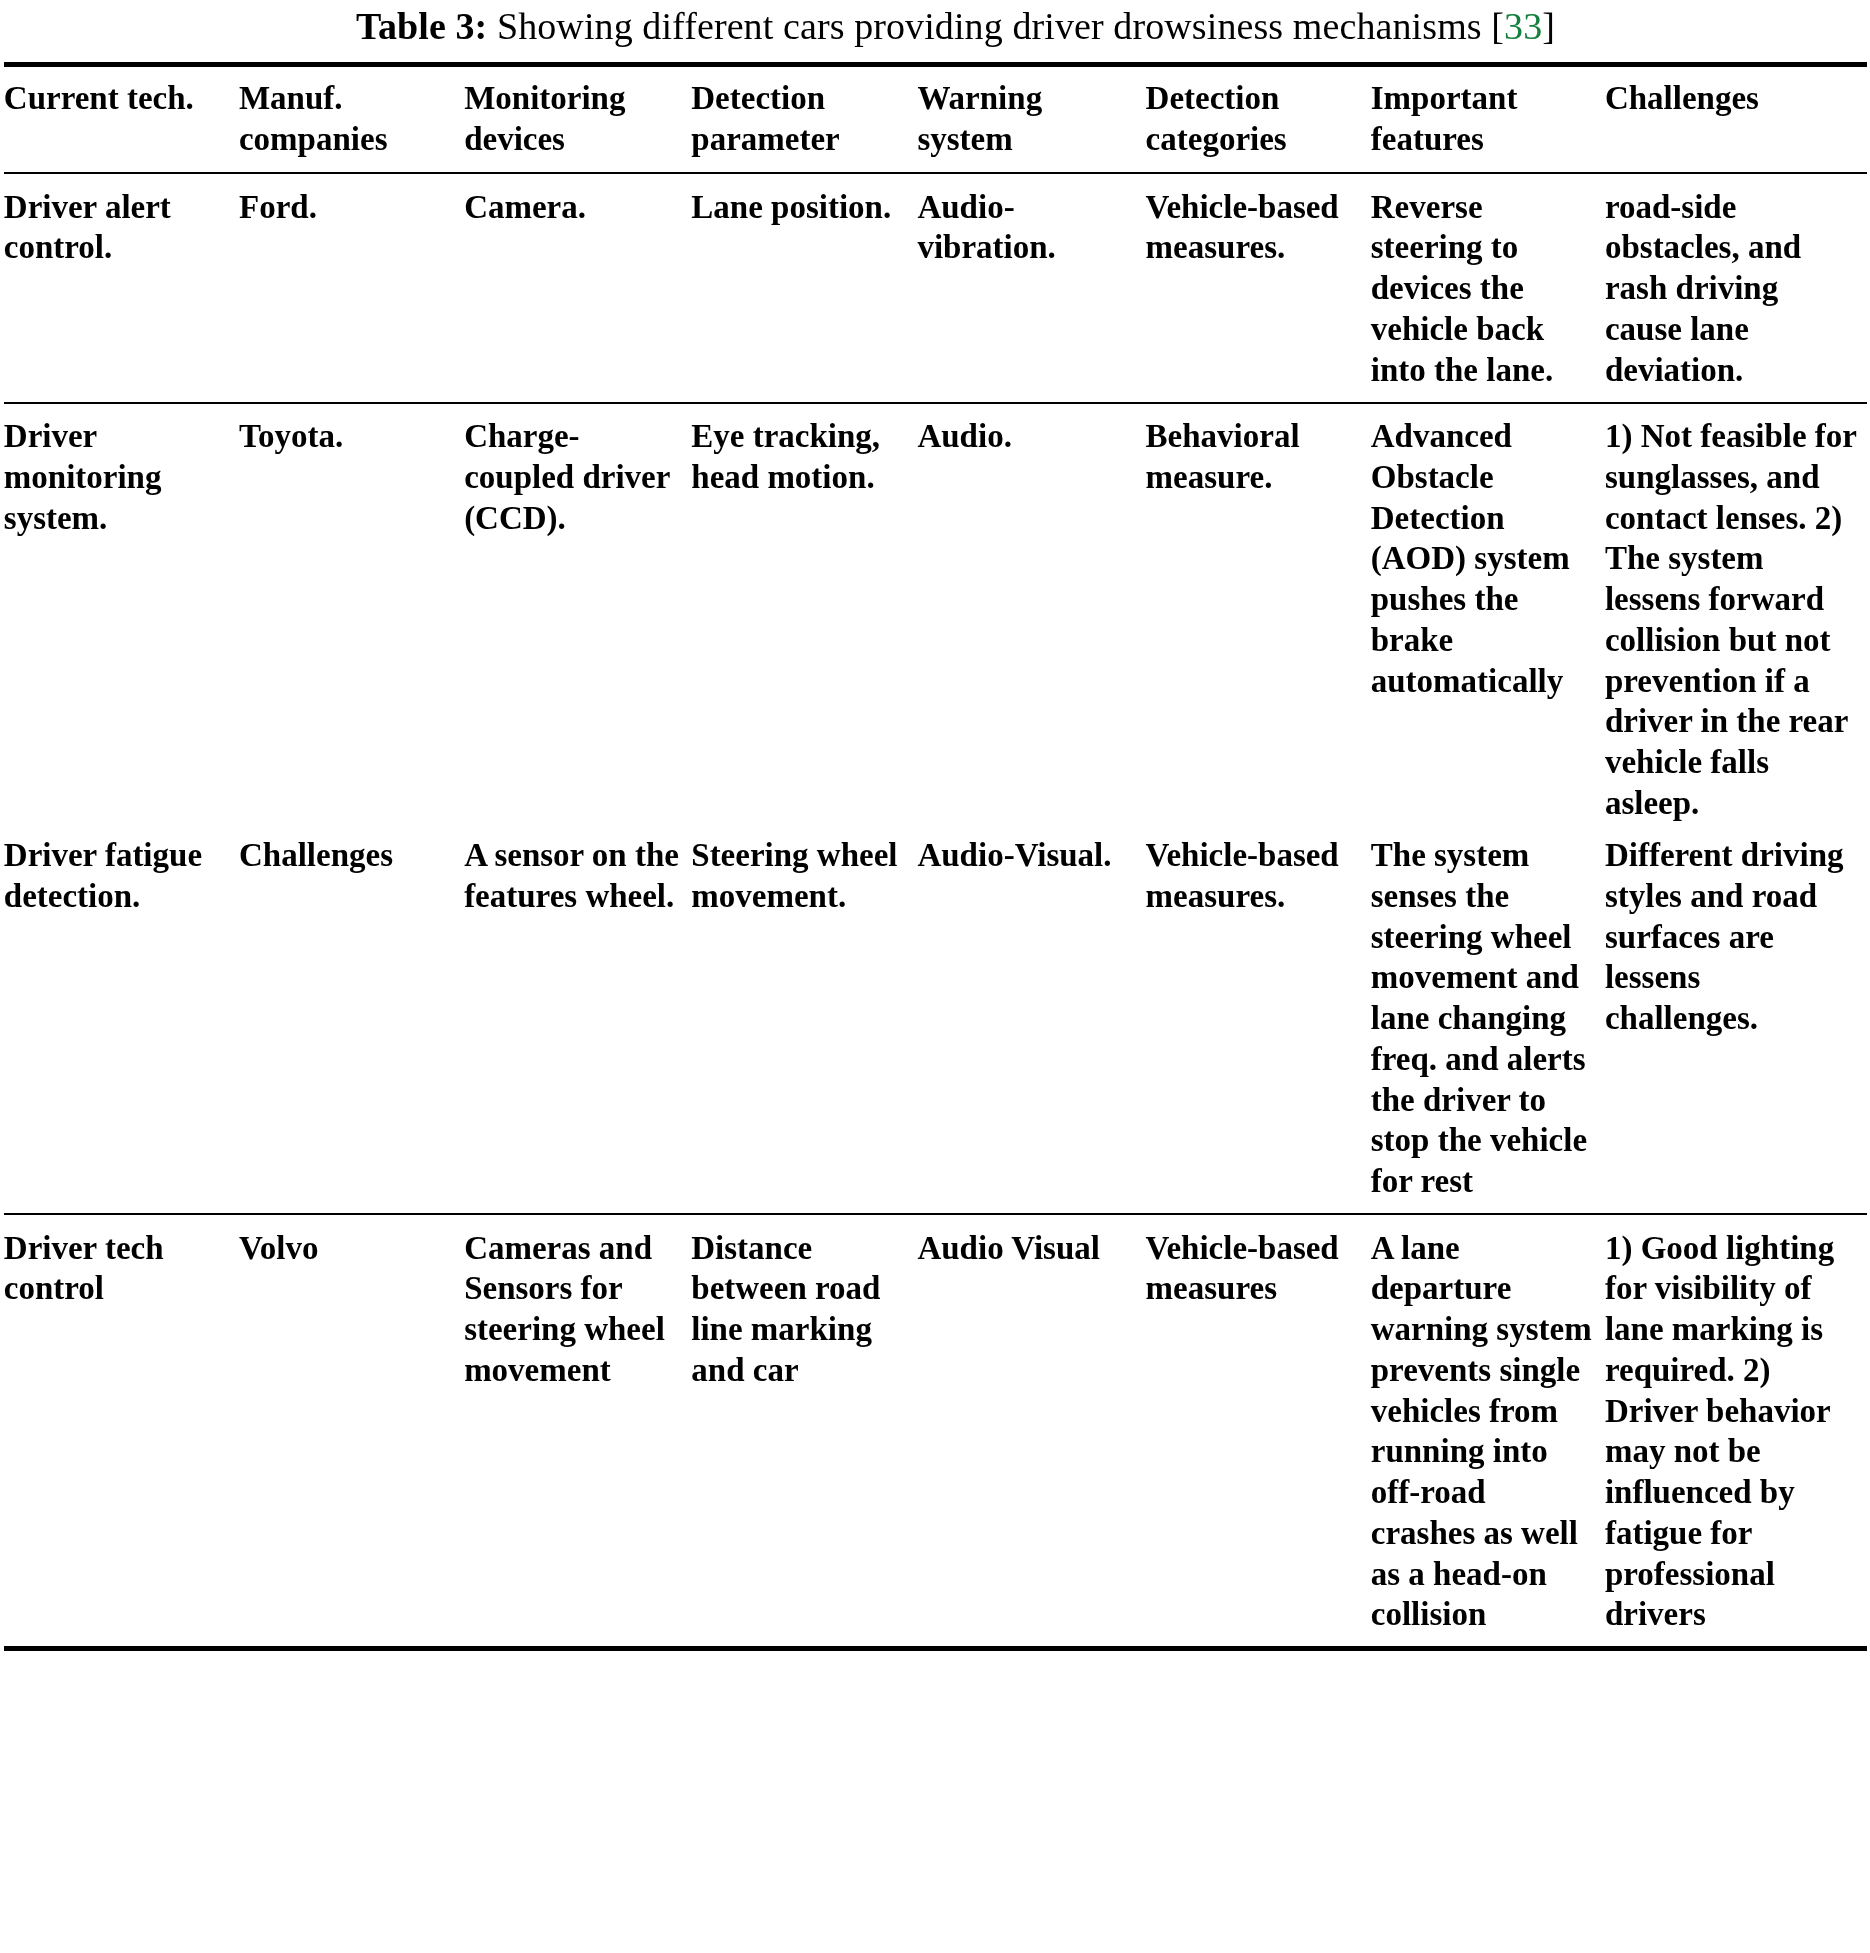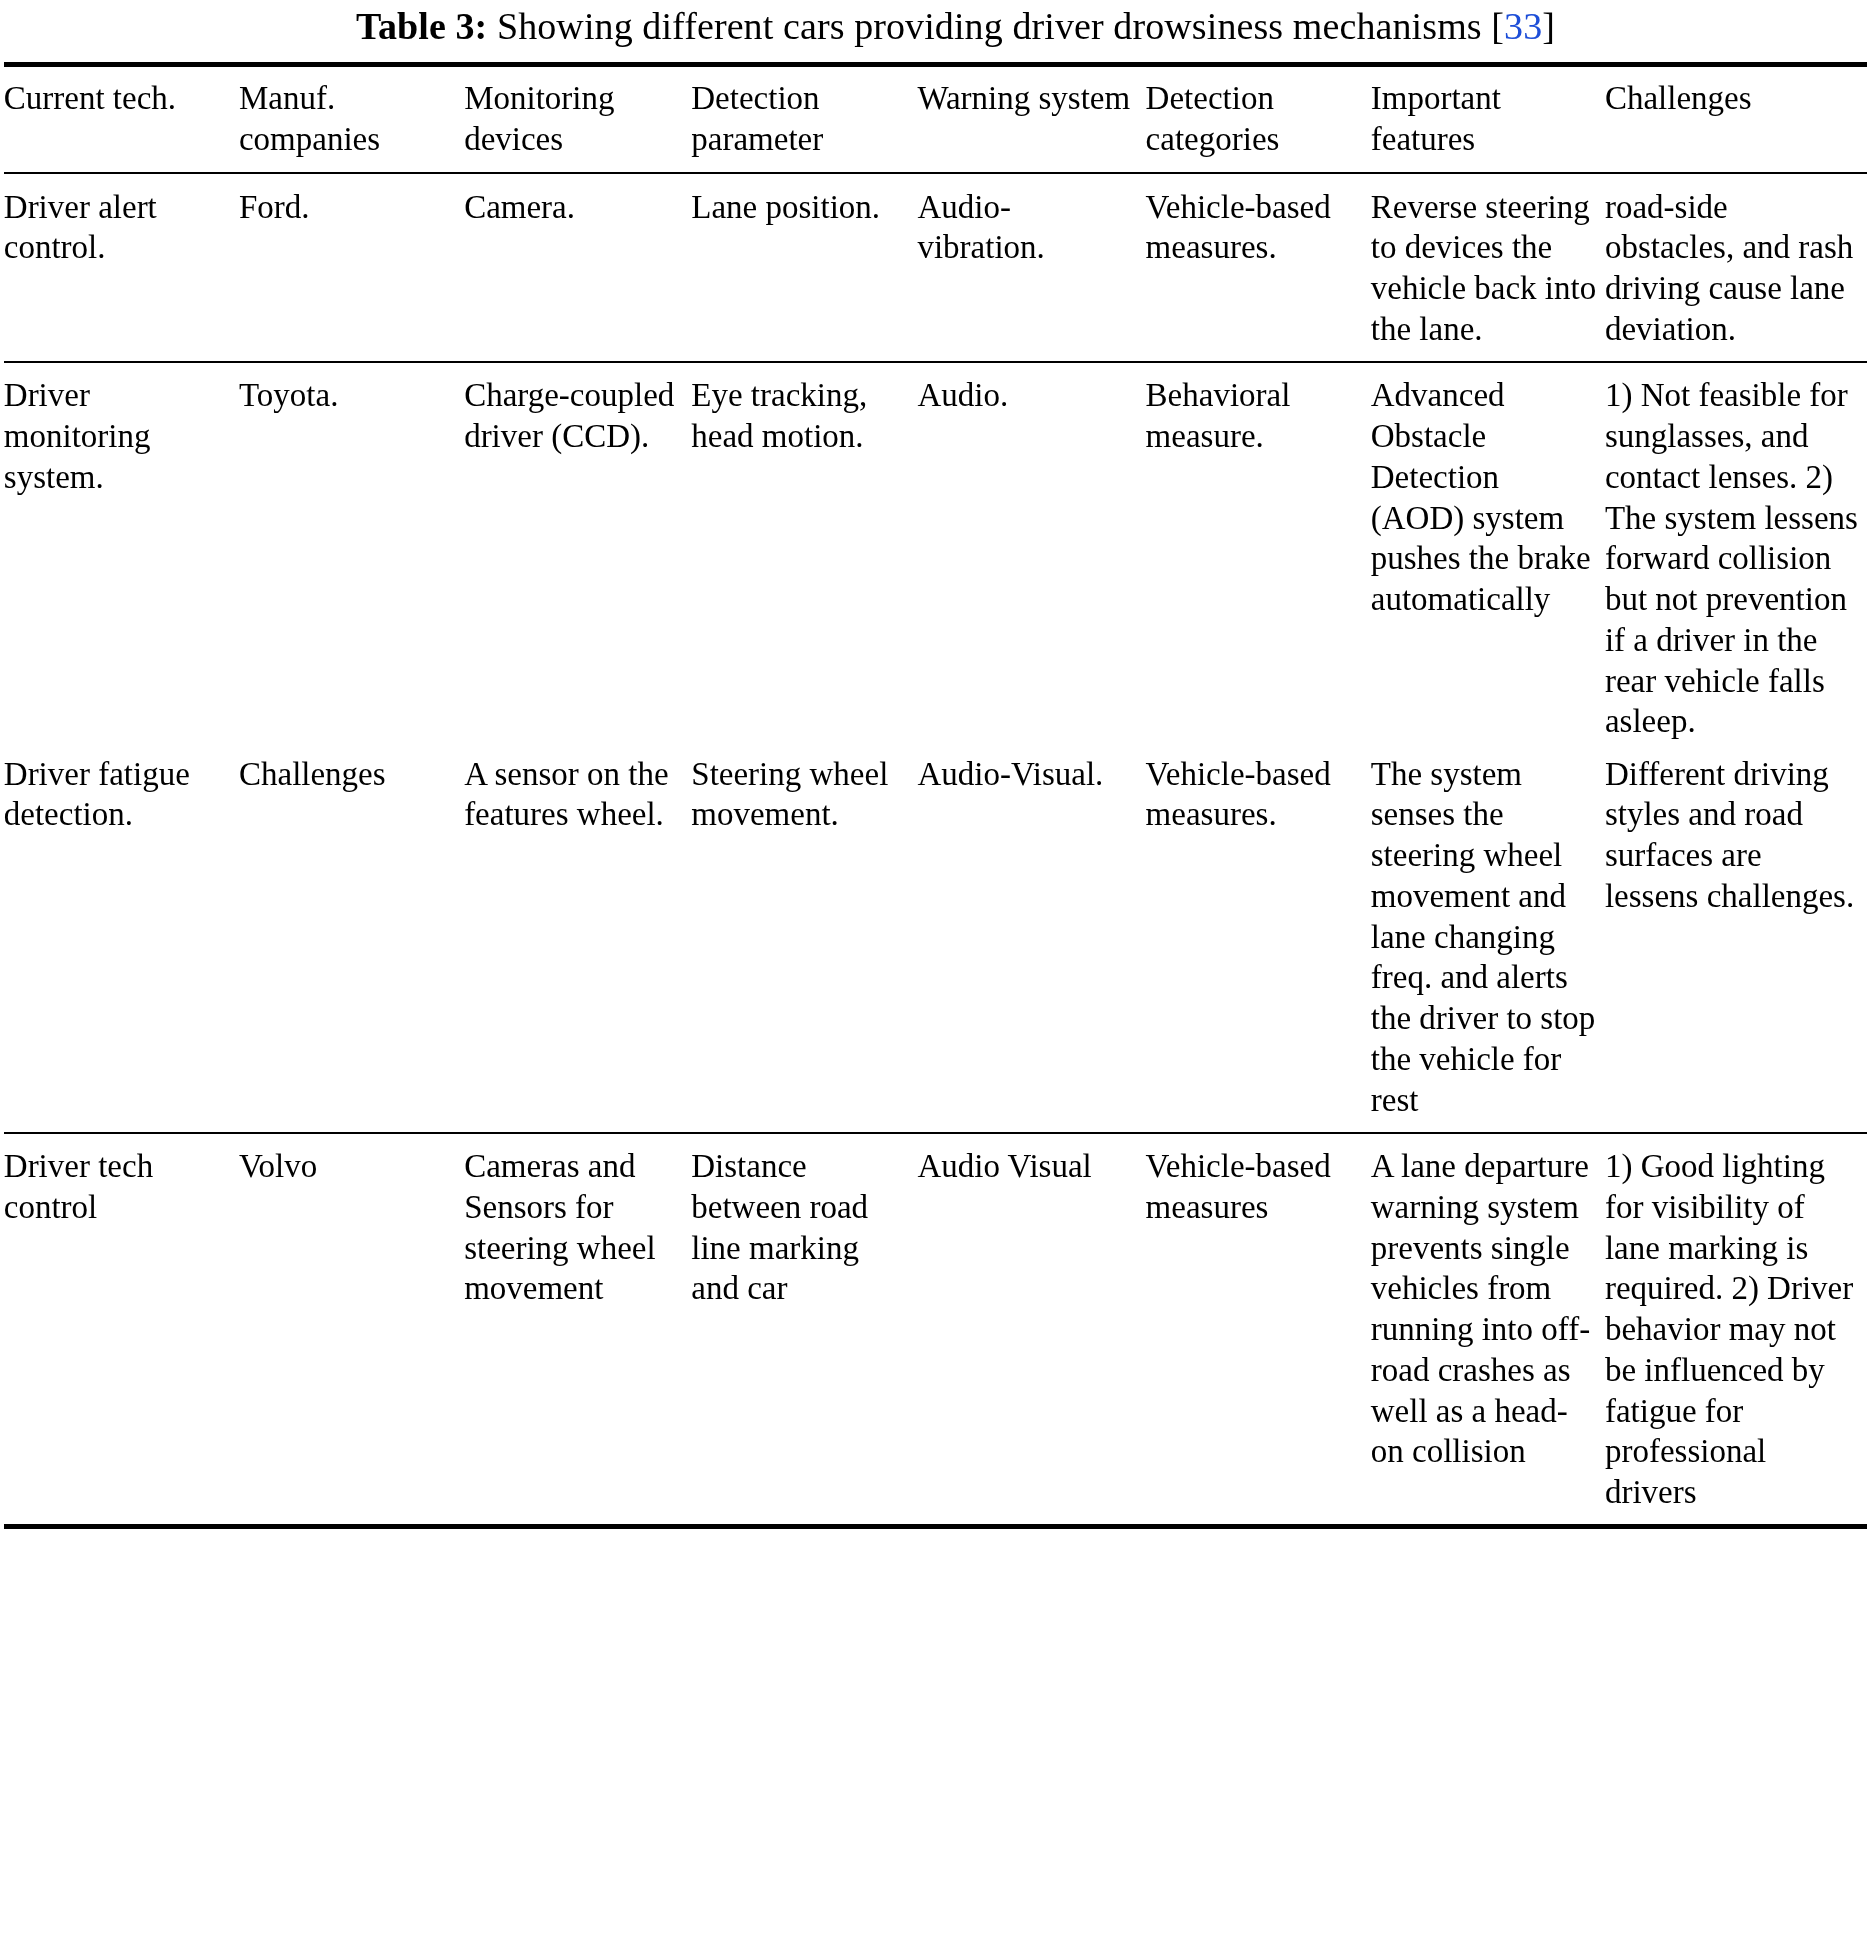--- a/index.html
+++ b/index.html
@@ -33,21 +33,21 @@
   }
   .caption .lbl {
     font-weight: bold;
     margin-left: 40px;
   }
   .caption .cite-open,
   .caption .cite-close {
     color: #000000;
   }
   .caption .cite-num {
-    color: #1d4ed8;
+    color: #15803d;
   }
 
   
   .rule-thick {
     height: 0;
     border-top: 4.8px solid #000;
     border-bottom: 1.9px solid #000;
     margin: 0;
   }
 
@@ -56,21 +56,21 @@
     width: 100%;
     border-collapse: collapse;
     table-layout: fixed;
     font-size: 33px;
     line-height: 1.235;
   }
   table.tbl th,
   table.tbl td {
     vertical-align: top;
     text-align: left;
-    font-weight: normal;
+    font-weight: bold;
     padding: 0;
     padding-right: 8.6px;
     hyphens: none;
     word-break: normal;
     overflow-wrap: normal;
   }
   table.tbl th {
     padding-top: 11.4px;
     padding-bottom: 12.4px;
   }

